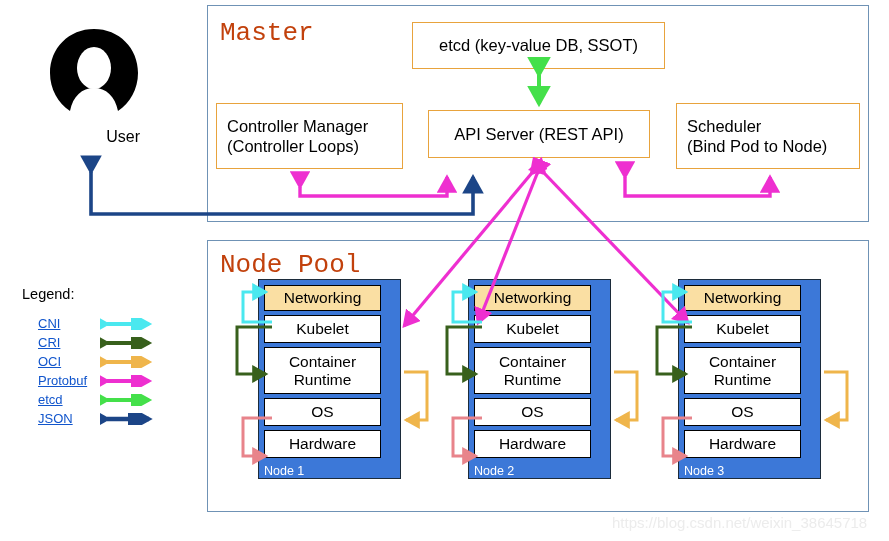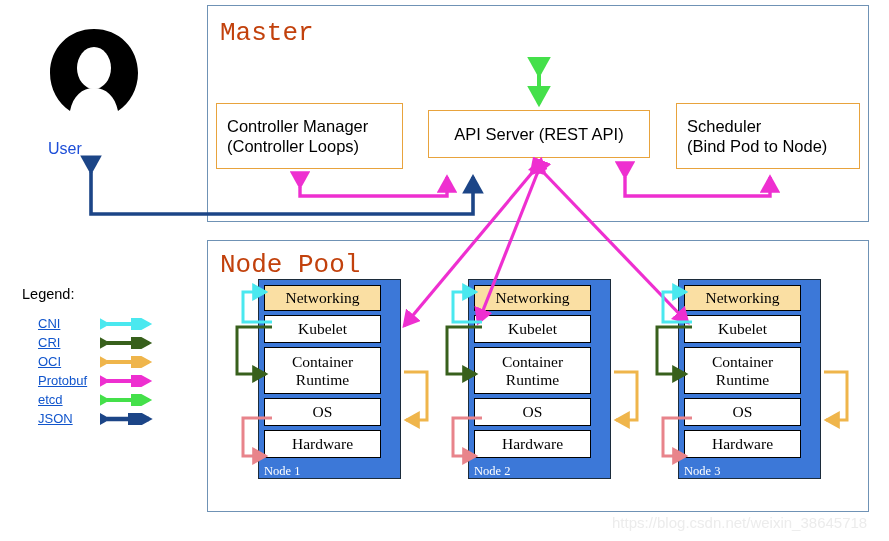--- a/index.html
+++ b/index.html
@@ -69,37 +69,36 @@
   #sched-box  { left: 676px; top: 103px; width: 184px; height: 66px; }
 
   
   #user-avatar {
     position: absolute;
     left: 48px; top: 27px;
     width: 92px; height: 92px;
   }
   #user-label {
     position: absolute;
-    left: 48px; top: 140px;
+    left: 48px; top: 128px;
     width: 92px;
-    text-align: left;
+    text-align: right;
     font-size: 16px;
-    color: #1d4ed8;
+    color: #000000;
   }
 
   
   .node {
     position: absolute;
     background: #3c78d8;
     border: 1.6px solid #1c2b3a;
     box-sizing: border-box;
     padding: 5px 19px 0 5px;
     width: 143px;
     height: 200px;
-    font-family: Liberation Serif, serif;
   }
   #node-1 { left: 258px; top: 279px; }
   #node-2 { left: 468px; top: 279px; }
   #node-3 { left: 678px; top: 279px; }
 
   .layer {
     background: #ffffff;
     border: 1.4px solid #000000;
     box-sizing: border-box;
     margin-bottom: 4px;
@@ -170,20 +169,23 @@
 
   <svg id="user-avatar" viewBox="0 0 92 92" xmlns="http://www.w3.org/2000/svg">
     <path d="M46 2 C21 2 2 21 2 46 C2 62 10 76 22 84 C25 69 34 61 46 61 C58 61 67 69 70 84 C82 76 90 62 90 46 C90 21 71 2 46 2 Z" fill="#000000"></path>
     <ellipse cx="46" cy="41" rx="17" ry="21" fill="#ffffff"></ellipse>
   </svg>
   <div id="user-label">User</div>
 
   <div class="group-box" id="master-box"></div>
   <div class="group-title" id="master-title">Master</div>
 
+  <div class="mbox center" id="etcd-box">
+    <span class="txt">etcd (key-value DB, SSOT)</span>
+  </div>
   <div class="mbox" id="ctrl-box">
     <span class="txt">Controller Manager
 (Controller Loops)</span>
   </div>
   <div class="mbox center" id="api-box">
     <span class="txt">API Server (REST API)</span>
   </div>
   <div class="mbox" id="sched-box">
     <span class="txt">Scheduler
 (Bind Pod to Node)</span>

